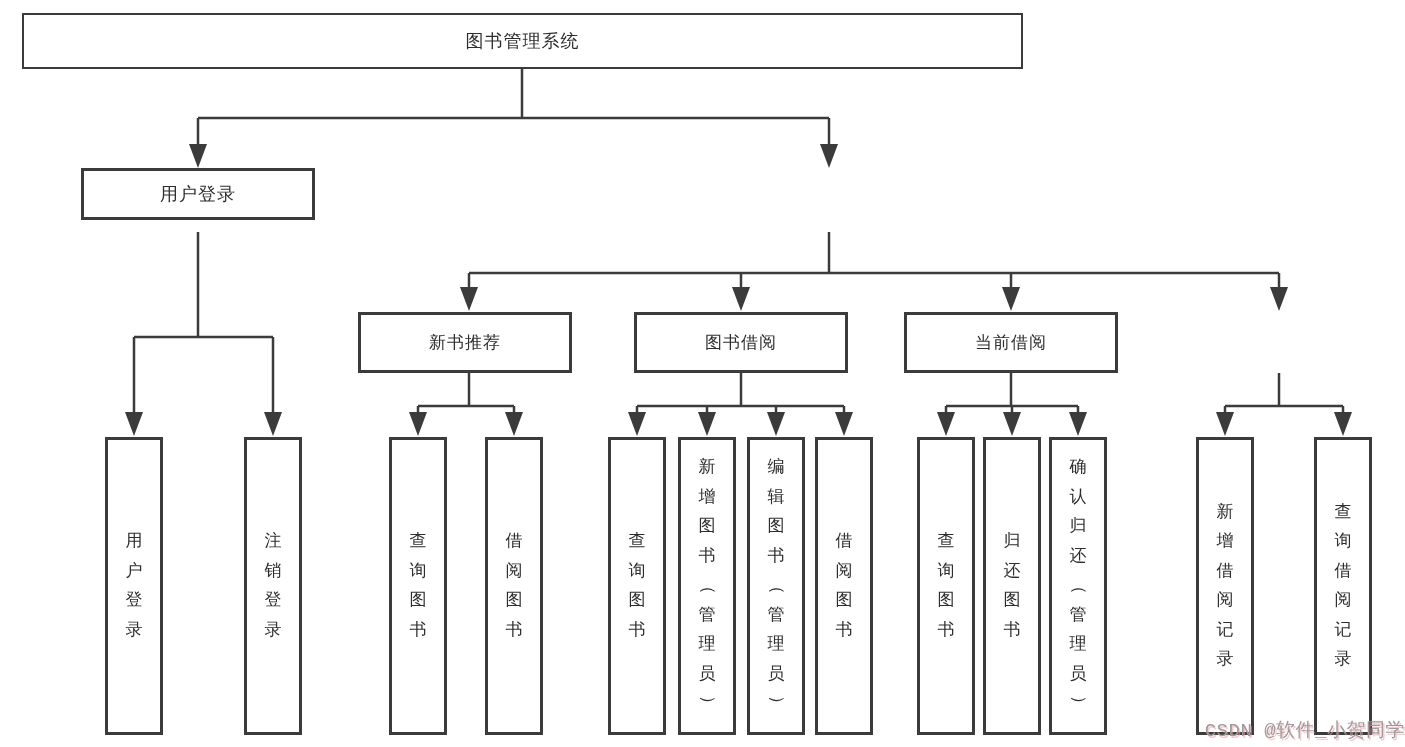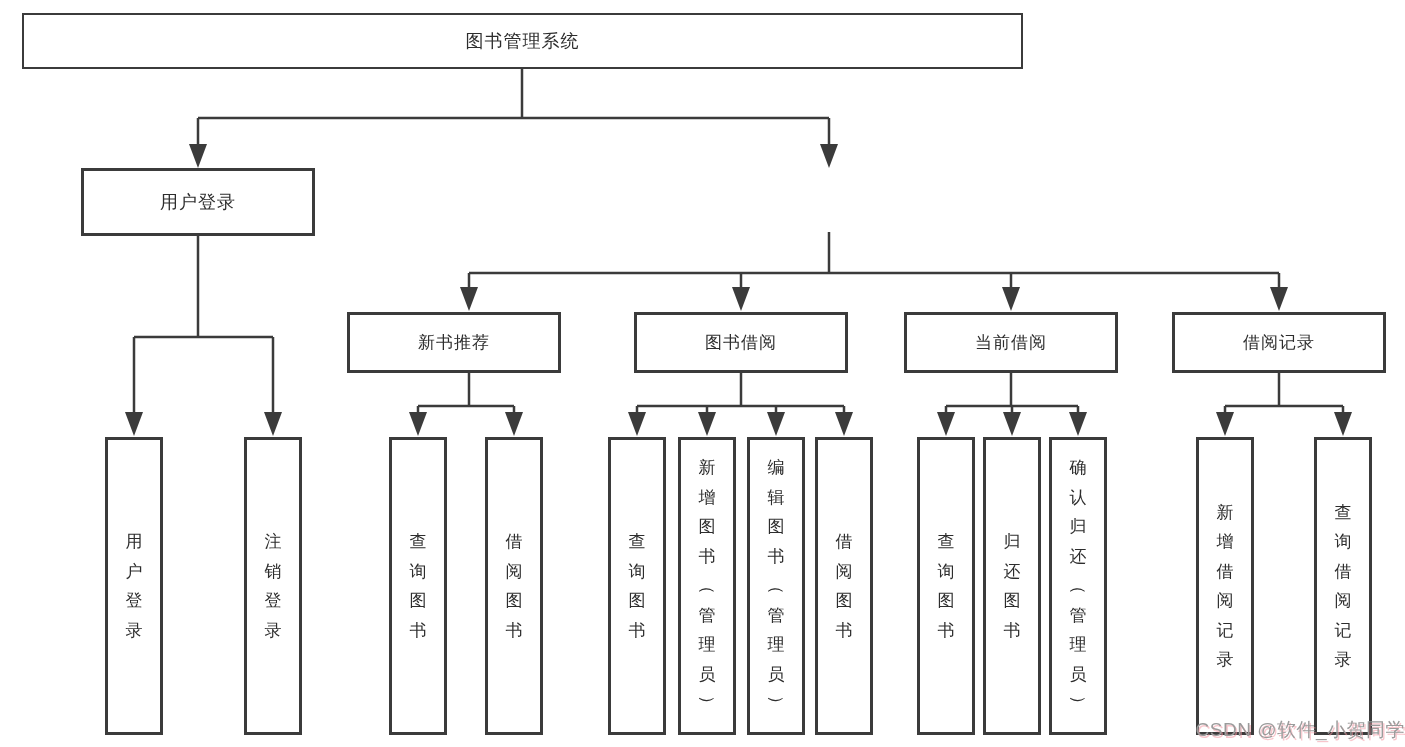--- a/index.html
+++ b/index.html
@@ -3,35 +3,35 @@
 <meta charset="utf-8">
 <title>图书管理系统</title>
 <style>
   html, body { margin: 0; padding: 0; background: #ffffff; }
   .canvas {
     position: relative;
     width: 1405px;
     height: 747px;
     background: #ffffff;
     overflow: hidden;
-    font-family: Liberation Sans, sans-serif;
+    font-family: Liberation Mono, monospace;
   }
   svg.connectors { position: absolute; left: 0; top: 0; width: 1405px; height: 747px; }
   .node {
     position: absolute;
     box-sizing: border-box;
     background: #ffffff;
     border: 3px solid #3b3b3b;
     display: flex;
     align-items: center;
     justify-content: center;
     color: #2d2d2d;
   }
   .node.root  { left: 22px;  top: 13px;  width: 1001px; height: 56px; border-width: 2.5px; font-size: 18px; letter-spacing: 1px; }
-  .node.lvl2  { top: 168px; width: 234px; height: 68px; font-size: 18px; letter-spacing: 1px; }
+  .node.lvl2  { top: 168px; width: 234px; height: 52px; font-size: 18px; letter-spacing: 1px; }
   .node.lvl2.pos-a { left: 81px; }
   .node.lvl2.pos-b { left: 712px; }
   .node.lvl3  { top: 312px; width: 214px; height: 61px; font-size: 17px; letter-spacing: 1px; }
   .node.leaf  { top: 437px; width: 58px; height: 298px; }
   .vtext { display: block; }
   .vchar {
     display: block;
     width: 100%;
     height: 29.5px;
     line-height: 29.5px;
@@ -113,31 +113,28 @@
     </svg>
 
   <div class="node root">
     <span>图书管理系统</span>
   </div>
 
   <div class="node lvl2 pos-a">
     <span>用户登录</span>
   </div>
 
-  <div class="node lvl3" style="left:347px">
+  <div class="node lvl3" style="left:358px">
     <span>新书推荐</span>
   </div>
   <div class="node lvl3" style="left:634px">
     <span>图书借阅</span>
   </div>
   <div class="node lvl3" style="left:904px">
     <span>当前借阅</span>
-  </div>
-  <div class="node lvl3" style="left:1172px">
-    <span>借阅记录</span>
   </div>
 
   <div class="node leaf" style="left:105px">
     <span class="vtext">
         <span class="vchar">用</span>
         <span class="vchar">户</span>
         <span class="vchar">登</span>
         <span class="vchar">录</span>
       </span>
   </div>

